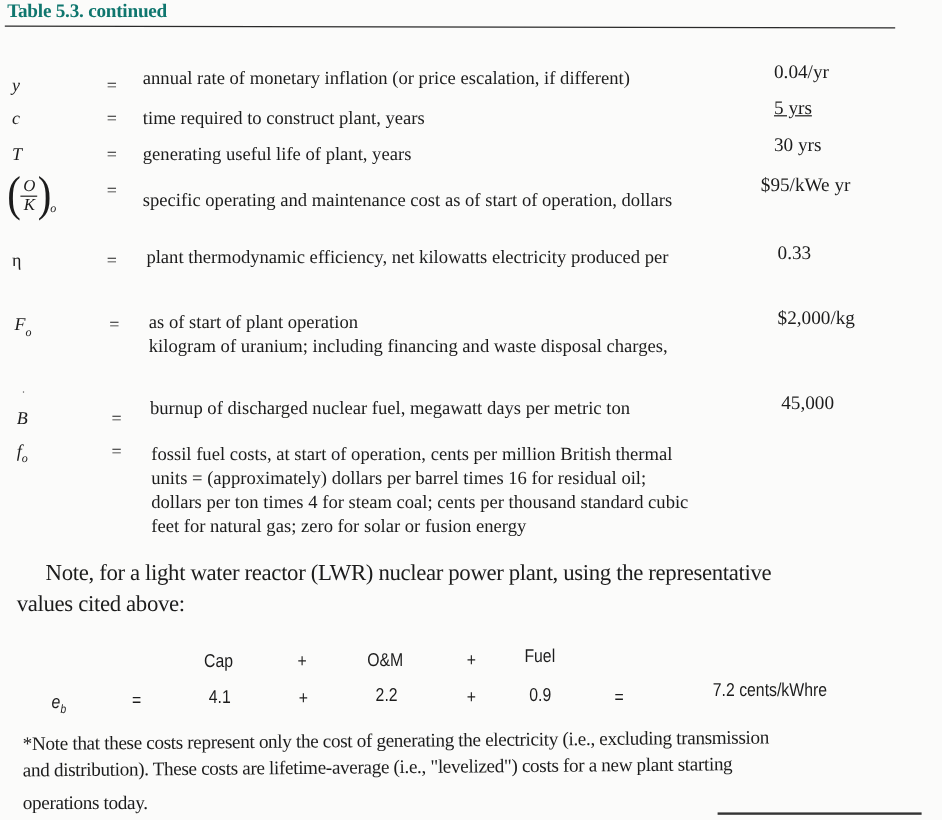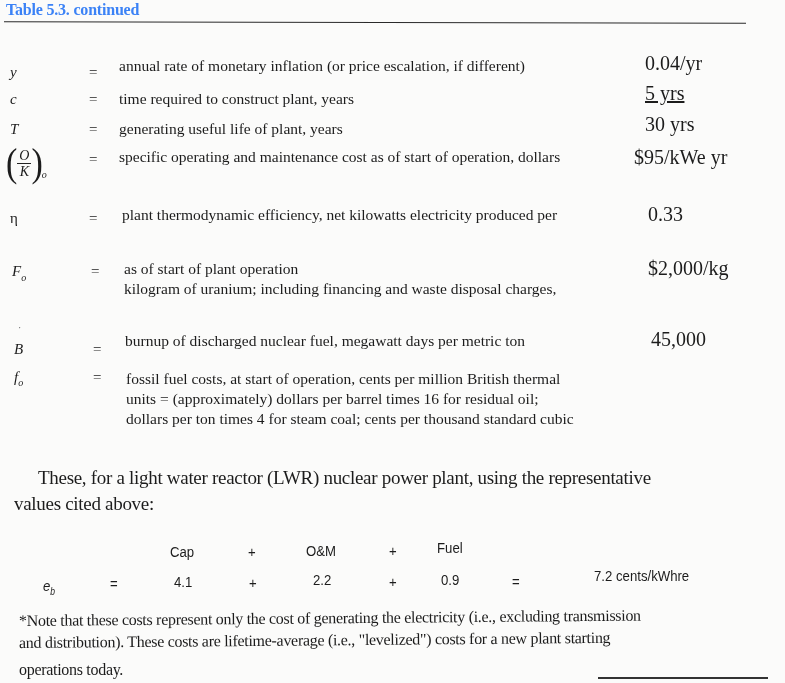--- a/index.html
+++ b/index.html
@@ -4,27 +4,27 @@
   <style>
     html, body { margin: 0; padding: 0; }
     body {
       width: 785px; height: 683px; overflow: hidden;
       background: #fbfbfa;
       color: #1c1c1c;
       font-family: "Liberation Serif", "DejaVu Serif", serif;
       position: relative;
     }
     .abs { position: absolute; white-space: nowrap; }
-    .caption { left: 6px; top: 1px; font-weight: bold; font-size: 16px; letter-spacing: -0.2px; color: #3b82f6; }
+    .caption { left: 6px; top: 1px; font-weight: bold; font-size: 16px; letter-spacing: -0.2px; color: #0f766e; }
     .rule-top { left: 4px; top: 22px; width: 742px; height: 0; border-top: 1.5px solid #2a2a2a; transform: rotate(0.1deg); }
     .rule-bottom { left: 598px; top: 677px; width: 170px; height: 0; border-top: 2px solid #333; }
     .sym { font-style: italic; font-size: 15px; }
     .eq { font-size: 15px; }
     .desc { font-size: 15.5px; line-height: 20px; white-space: normal; width: 520px; }
-    .val { font-size: 20px; }
+    .val { font-size: 16px; }
     .frac { font-style: italic; font-size: 14px; display: inline-flex; align-items: center; }
     .paren { font-size: 34px; font-style: normal; font-weight: 200; line-height: 1; transform: scaleY(1.2); }
     .frac-inner { display: inline-flex; flex-direction: column; align-items: center; line-height: 15px; }
     .frac-num { border-bottom: 1px solid #222; padding: 0 2px; }
     .sub { font-size: 10px; font-style: italic; align-self: flex-end; margin-left: -1px; }
     .para { font-size: 19px; line-height: 27px; letter-spacing: -0.3px; }
     .eqn { font-size: 15.5px; font-family: "Liberation Sans", "DejaVu Sans", sans-serif; transform: scaleX(0.85); transform-origin: left; }
     .note { font-size: 16px; line-height: 21px; letter-spacing: -0.3px; }
     .dot { font-size: 10px; color: #666; }
   </style>
@@ -52,21 +52,21 @@
 <div class="abs frac" style="left:6px; top:146px;">
   <span class="paren">(</span>
   <span class="frac-inner">
     <span class="frac-num">O</span>
     <span>K</span>
   </span>
   <span class="paren">)</span>
   <span class="sub">o</span>
 </div>
 <div class="abs eq" style="left:89px; top:151px;">=</div>
-<div class="abs desc" style="left:119px; top:147px;">
+<div class="abs desc" style="left:119px; top:158px;">
   <div>specific operating and maintenance cost as of start of operation, dollars</div>
 </div>
 <div class="abs val" style="left:634px; top:146px;">$95/kWe yr</div>
 
 <div class="abs sym" style="left:10px; top:210px; font-style:normal;">η</div>
 <div class="abs eq" style="left:89px; top:210px;">=</div>
 <div class="abs desc" style="left:122px; top:205px;">
   <div>plant thermodynamic efficiency, net kilowatts electricity produced per</div>
 </div>
 <div class="abs val" style="left:648px; top:203px;">0.33</div>
@@ -88,23 +88,24 @@
 <div class="abs val" style="left:651px; top:328px;">45,000</div>
 
 <div class="abs sym" style="left:14px; top:369px;">
   <span>f</span><sub style="font-size:10px; vertical-align:-4px;">o</sub>
 </div>
 <div class="abs eq" style="left:93px; top:369px;">=</div>
 <div class="abs desc" style="left:126px; top:369px;">
   <div>fossil fuel costs, at start of operation, cents per million British thermal</div>
   <div>units = (approximately) dollars per barrel times 16 for residual oil;</div>
   <div>dollars per ton times 4 for steam coal; cents per thousand standard cubic</div>
+  <div>feet for natural gas; zero for solar or fusion energy</div>
 </div>
 
-<div class="abs para" style="left:38px; top:464px;">These, for a light water reactor (LWR) nuclear power plant, using the representative</div>
+<div class="abs para" style="left:38px; top:464px;">Note, for a light water reactor (LWR) nuclear power plant, using the representative</div>
 <div class="abs para" style="left:14px; top:490px;">values cited above:</div>
 
 <div class="abs eqn" style="left:170px; top:543px;">Cap</div>
 <div class="abs eqn" style="left:248px; top:543px;">+</div>
 <div class="abs eqn" style="left:306px; top:542px;">O&amp;M</div>
 <div class="abs eqn" style="left:389px; top:542px;">+</div>
 <div class="abs eqn" style="left:437px; top:539px;">Fuel</div>
 
 <div class="abs eqn" style="left:43px; top:577px; font-style:italic;">
   <span>e</span><sub style="font-size:10px;">b</sub>

